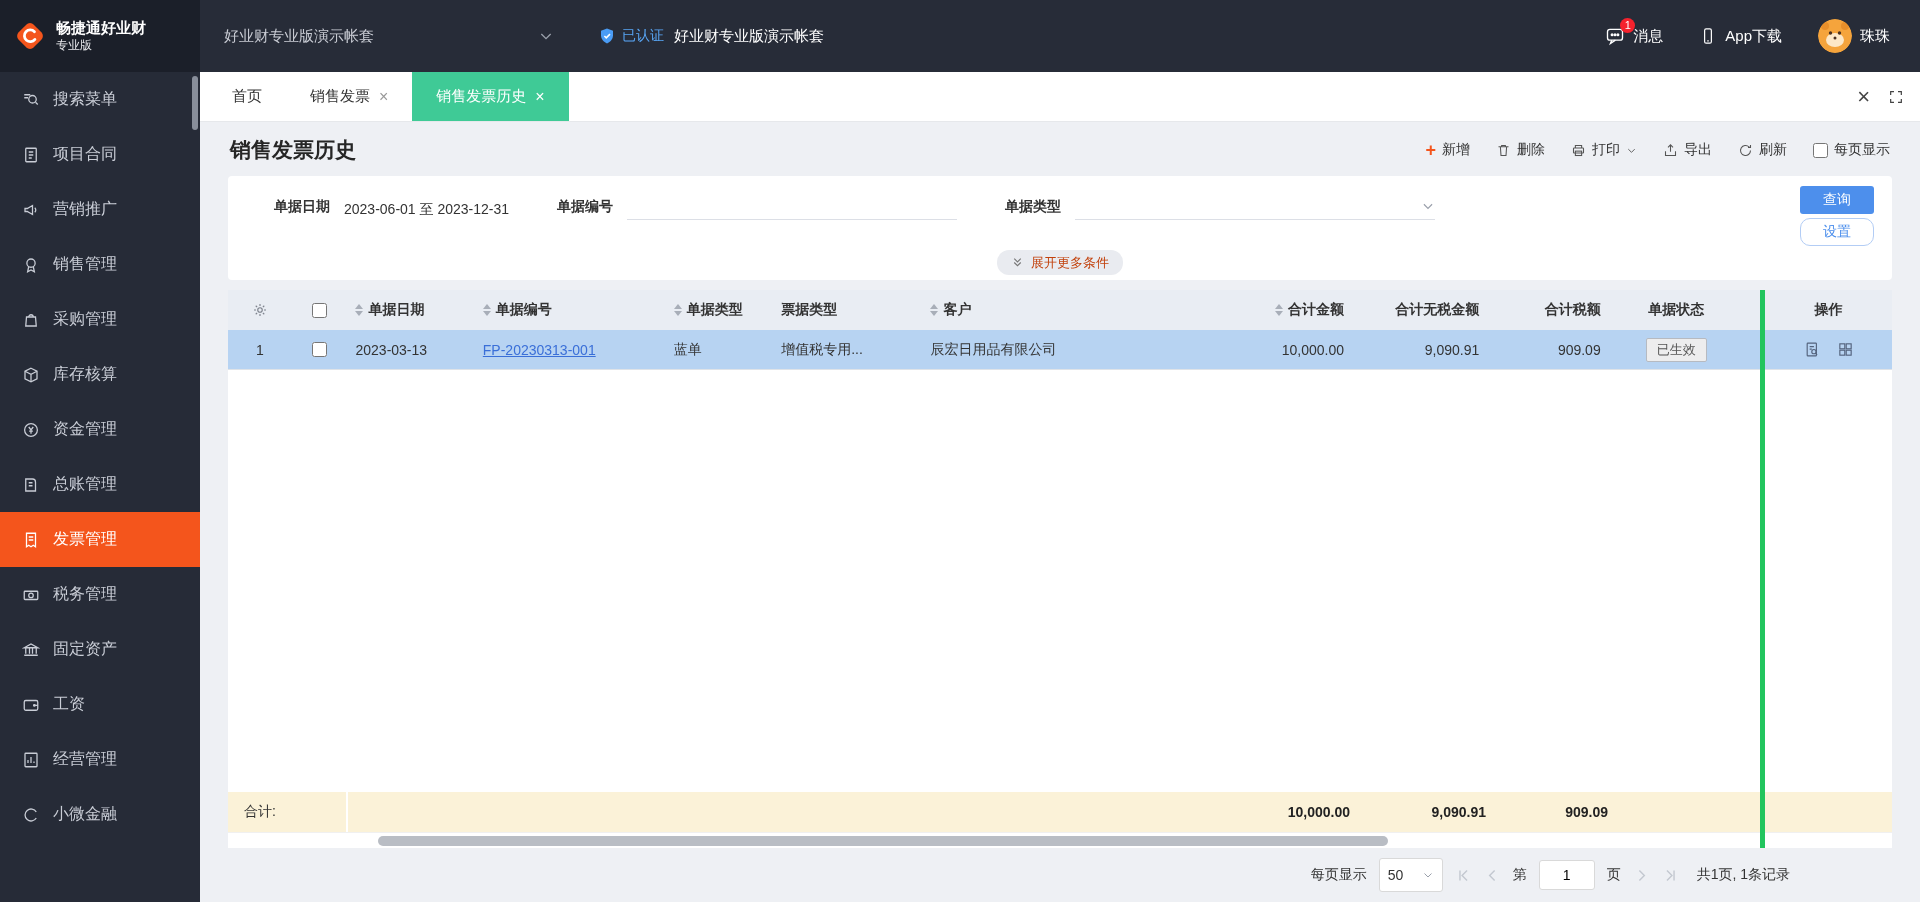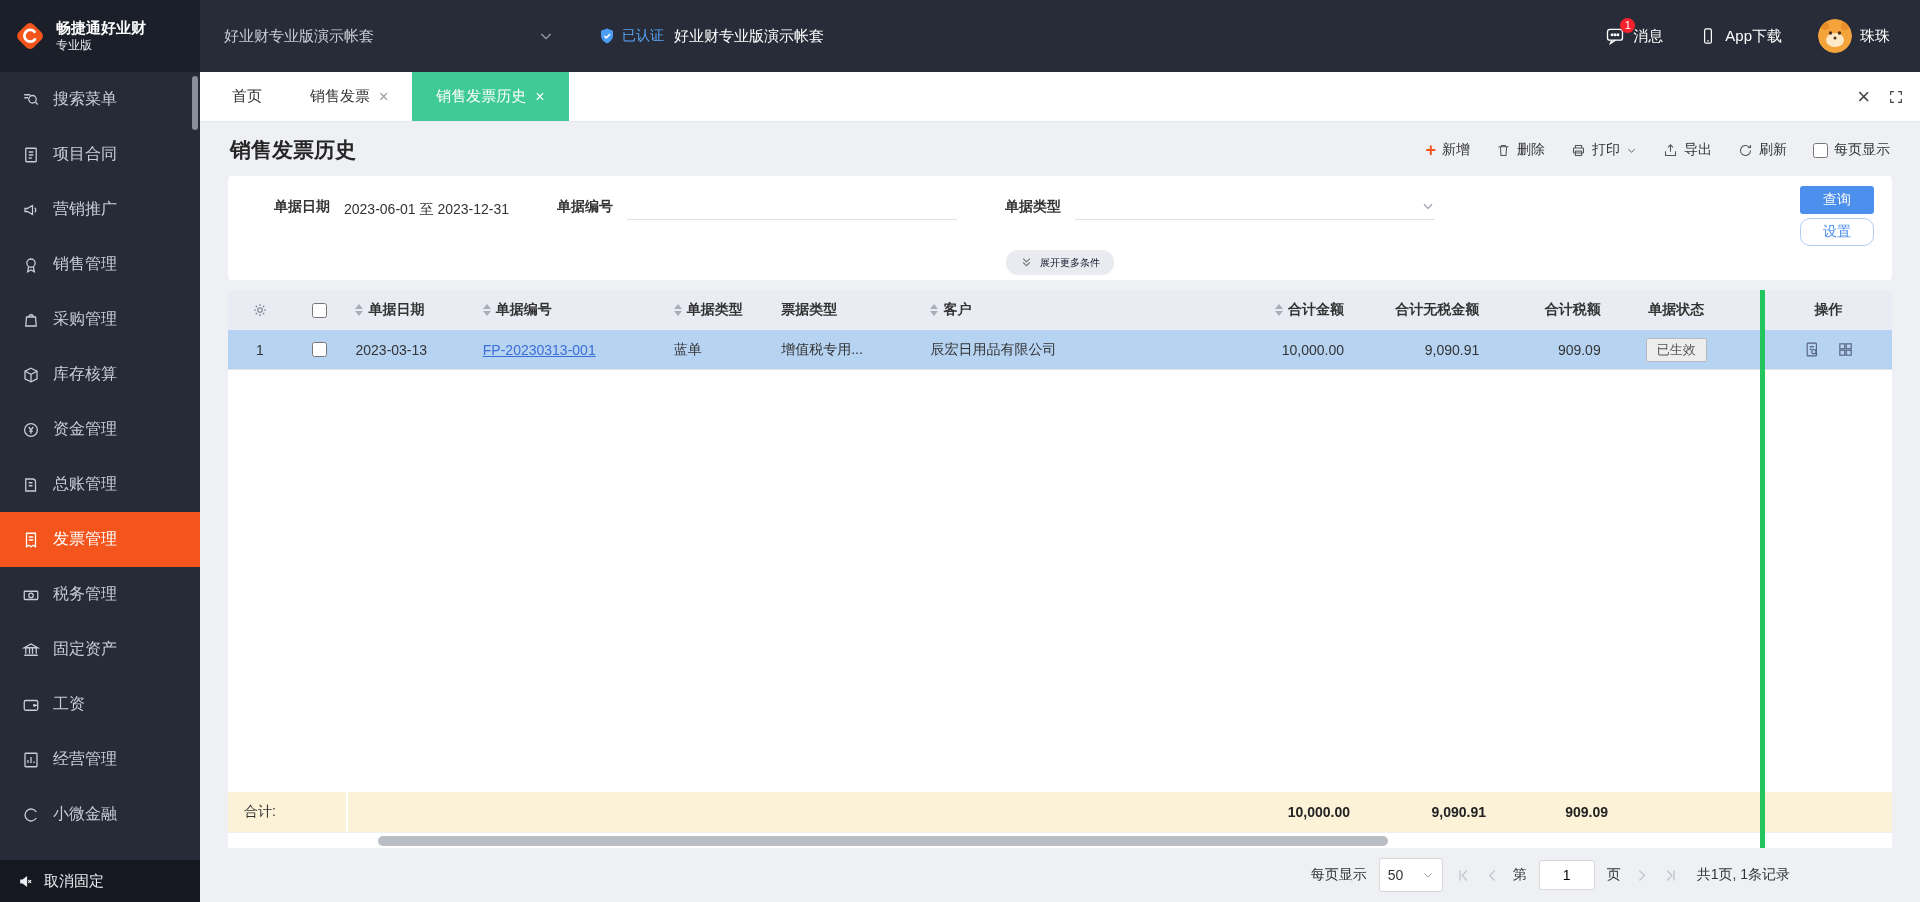--- a/index.html
+++ b/index.html
@@ -52,21 +52,21 @@
 .date-btns{display:flex;align-items:center}
 .date-btn{height:27px;line-height:25px;padding:0 10px;border:1px solid #d9d9d9;background:#fff;border-radius:3px;font-size:13px;color:#555;margin-right:7px;cursor:pointer;white-space:nowrap}
 .date-btn.more{background:#f4551c;border-color:#f4551c;color:#fff;border-radius:14px;padding:0 13px}
 .date-btn.plain{border-color:transparent;background:none}
 .date-range{margin-top:9px;font-size:14px;color:#333}
 .u-input{width:330px;height:28px;border:none;border-bottom:1px solid #dcdfe6;outline:none;font-size:14px;background:transparent}
 .u-select{width:360px;height:28px;border-bottom:1px solid #dcdfe6;display:flex;align-items:center;justify-content:flex-end;cursor:pointer;color:#b8bdc6}
 .fp-buttons{position:absolute;top:10px;right:18px;display:flex;flex-direction:column;gap:4px}
 .btn-primary{width:74px;height:28px;background:#4d8fec;color:#fff;border:none;border-radius:3px;font-size:14px;cursor:pointer}
 .btn-plain{width:74px;height:28px;background:#fff;color:#4d8fec;border:1px solid #b3cdf5;border-radius:10px;font-size:14px;cursor:pointer}
-.expand-pill{position:absolute;bottom:5px;left:50%;transform:translateX(-50%);background:#e9ebf0;border-radius:12px;height:25px;display:flex;align-items:center;gap:7px;padding:0 14px;font-size:10px;color:#0f172a;cursor:pointer}
+.expand-pill{position:absolute;bottom:5px;left:50%;transform:translateX(-50%);background:#e9ebf0;border-radius:12px;height:25px;display:flex;align-items:center;gap:7px;padding:0 14px;font-size:13px;color:#c2410c;cursor:pointer}
 
 .table-card{margin:10px 28px 0;background:#fff;flex:1;min-height:0;display:flex}
 .tleft{flex:1;min-width:0;display:flex;flex-direction:column}
 .tright{flex:0 0 132px;border-left:5px solid #22c55e;display:flex;flex-direction:column}
 .thead{flex:none;height:40px;background:#e9edf3;display:flex;align-items:center;font-weight:bold;color:#333;font-size:14px}
 .trow{flex:none;height:40px;background:#b7d3f2;display:flex;align-items:center;border-bottom:1px solid #dfe3e8}
 .tspace{flex:1;background:#fff}
 .tfoot{flex:none;height:40px;background:#fbf2d8;display:flex;align-items:center}
 .tscroll{flex:none;height:16px;background:#fff;position:relative;border-top:1px solid #f0f0f0}
 .thumb{position:absolute;top:3px;left:150px;width:1010px;height:10px;background:#b9bdc4;border-radius:5px;cursor:pointer}
@@ -307,29 +307,20 @@
         <span>
             <svg width="18" height="18" viewBox="0 0 24 24" fill="none" stroke="currentColor" stroke-width="1.7">
               <path d="M19 8a8 8 0 100 8"></path>
             </svg>
           </span>
         <span>小微金融</span>
       </div>
 
       <div class="side-scrollthumb"></div>
 
-      <div class="unpin">
-        <span>
-            <svg width="17" height="17" viewBox="0 0 24 24" fill="none" stroke="#eceef2" stroke-width="1.7">
-              <path d="M4 10v4h3l5 4V6l-5 4H4z" fill="#eceef2"></path>
-              <path d="M14.5 10l4 4M18.5 10l-4 4"></path>
-            </svg>
-          </span>
-        <span>取消固定</span>
-      </div>
     </aside>
 
     <main class="main">
 
       <div class="tabbar">
         <div class="tab">
           <span>首页</span>
         </div>
         <div class="tab">
           <span>销售发票</span>

